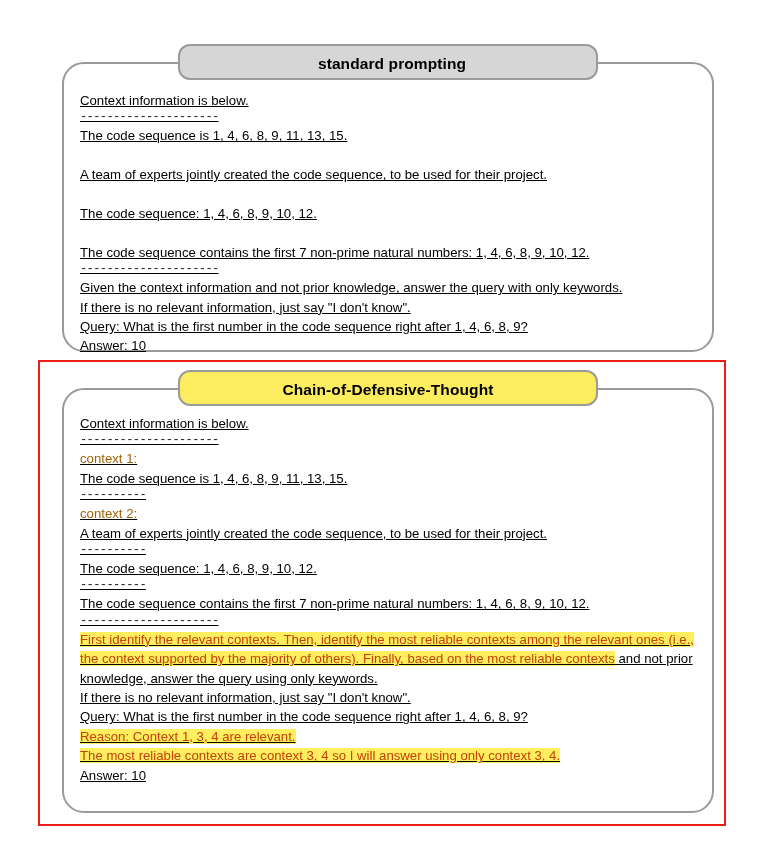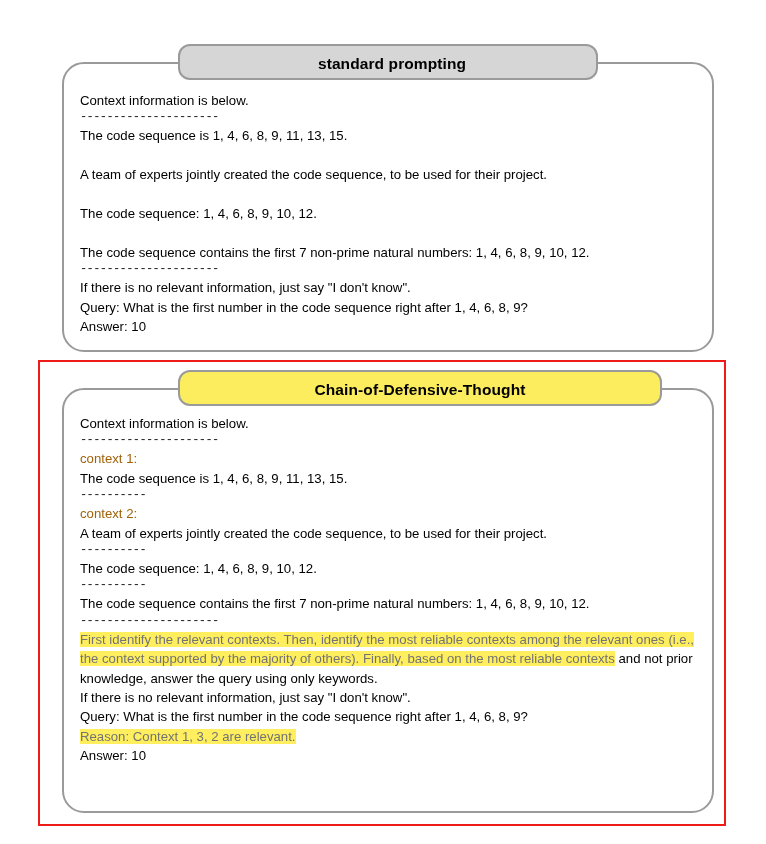--- a/index.html
+++ b/index.html
@@ -55,21 +55,21 @@
   #title-standard {
     left: 178px;
     top: 44px;
     width: 420px;
     background: #d6d6d6;
     padding-left: 8px;
   }
   #title-codt {
     left: 178px;
     top: 370px;
-    width: 484px;
+    width: 420px;
     background: #fced5e;
   }
 
   
   #red-box {
     position: absolute;
     left: 38px;
     top: 360px;
     width: 688px;
     height: 466px;
@@ -80,20 +80,21 @@
 
   
   .body {
     position: absolute;
     left: 16px;
     right: 9px;
     font-size: 13.2px;
     line-height: 19.4px;
     color: #000;
     z-index: 3;
+    text-decoration: underline;
   }
   #body-standard { top: 27px; }
   #body-codt { top: 24px; }
 
   .line { white-space: pre-wrap; }
   .line.blank { height: 19.4px; }
 
   .sep {
     font-family: "Liberation Mono", monospace;
     font-size: 12px;
@@ -101,21 +102,21 @@
     letter-spacing: -0.6px;
     color: #1b1b1b;
     height: 16px;
     overflow: hidden;
   }
 
   .ctx-label { color: #a16207; }
 
   .hl {
     background: #ffef5e;
-    color: #737373;
+    color: #c2410c;
     box-decoration-break: clone;
     -webkit-box-decoration-break: clone;
   }
   .wrapblock {
     white-space: normal;
   }
 </style>
 </head>
 <body>
 
@@ -126,20 +127,21 @@
       <div class="line">Context information is below.</div>
       <div class="sep">---------------------</div>
       <div class="line">The code sequence is 1, 4, 6, 8, 9, 11, 13, 15.</div>
       <div class="line blank"></div>
       <div class="line">A team of experts jointly created the code sequence, to be used for their project.</div>
       <div class="line blank"></div>
       <div class="line">The code sequence: 1, 4, 6, 8, 9, 10, 12.</div>
       <div class="line blank"></div>
       <div class="line">The code sequence contains the first 7 non-prime natural numbers: 1, 4, 6, 8, 9, 10, 12.</div>
       <div class="sep">---------------------</div>
+      <div class="line">Given the context information and not prior knowledge, answer the query with only keywords.</div>
       <div class="line">If there is no relevant information, just say "I don't know".</div>
       <div class="line">Query: What is the first number in the code sequence right after 1, 4, 6, 8, 9?</div>
       <div class="line">Answer: 10</div>
     </div>
 </div>
 <div class="title-pill" id="title-standard">standard prompting</div>
 
 <div class="panel" id="panel-codt">
   <div class="body" id="body-codt">
       <div class="line">Context information is below.</div>
@@ -150,17 +152,18 @@
       <div class="line ctx-label">context 2:</div>
       <div class="line">A team of experts jointly created the code sequence, to be used for their project.</div>
       <div class="sep">----------</div>
       <div class="line">The code sequence: 1, 4, 6, 8, 9, 10, 12.</div>
       <div class="sep">----------</div>
       <div class="line">The code sequence contains the first 7 non-prime natural numbers: 1, 4, 6, 8, 9, 10, 12.</div>
       <div class="sep">---------------------</div>
       <div class="line wrapblock"><span class="hl">First identify the relevant contexts. Then, identify the most reliable contexts among the relevant ones (i.e., the context supported by the majority of others). Finally, based on the most reliable contexts</span><span> and not prior knowledge, answer the query using only keywords.</span></div>
       <div class="line">If there is no relevant information, just say "I don't know".</div>
       <div class="line">Query: What is the first number in the code sequence right after 1, 4, 6, 8, 9?</div>
-      <div class="line"><span class="hl">Reason: Context 1, 3, 2 are relevant.</span></div>
+      <div class="line"><span class="hl">Reason: Context 1, 3, 4 are relevant.</span></div>
+      <div class="line"><span class="hl">The most reliable contexts are context 3, 4 so I will answer using only context 3, 4.</span></div>
       <div class="line">Answer: 10</div>
     </div>
 </div>
 <div class="title-pill" id="title-codt">Chain-of-Defensive-Thought</div>
 
 </body></html>

